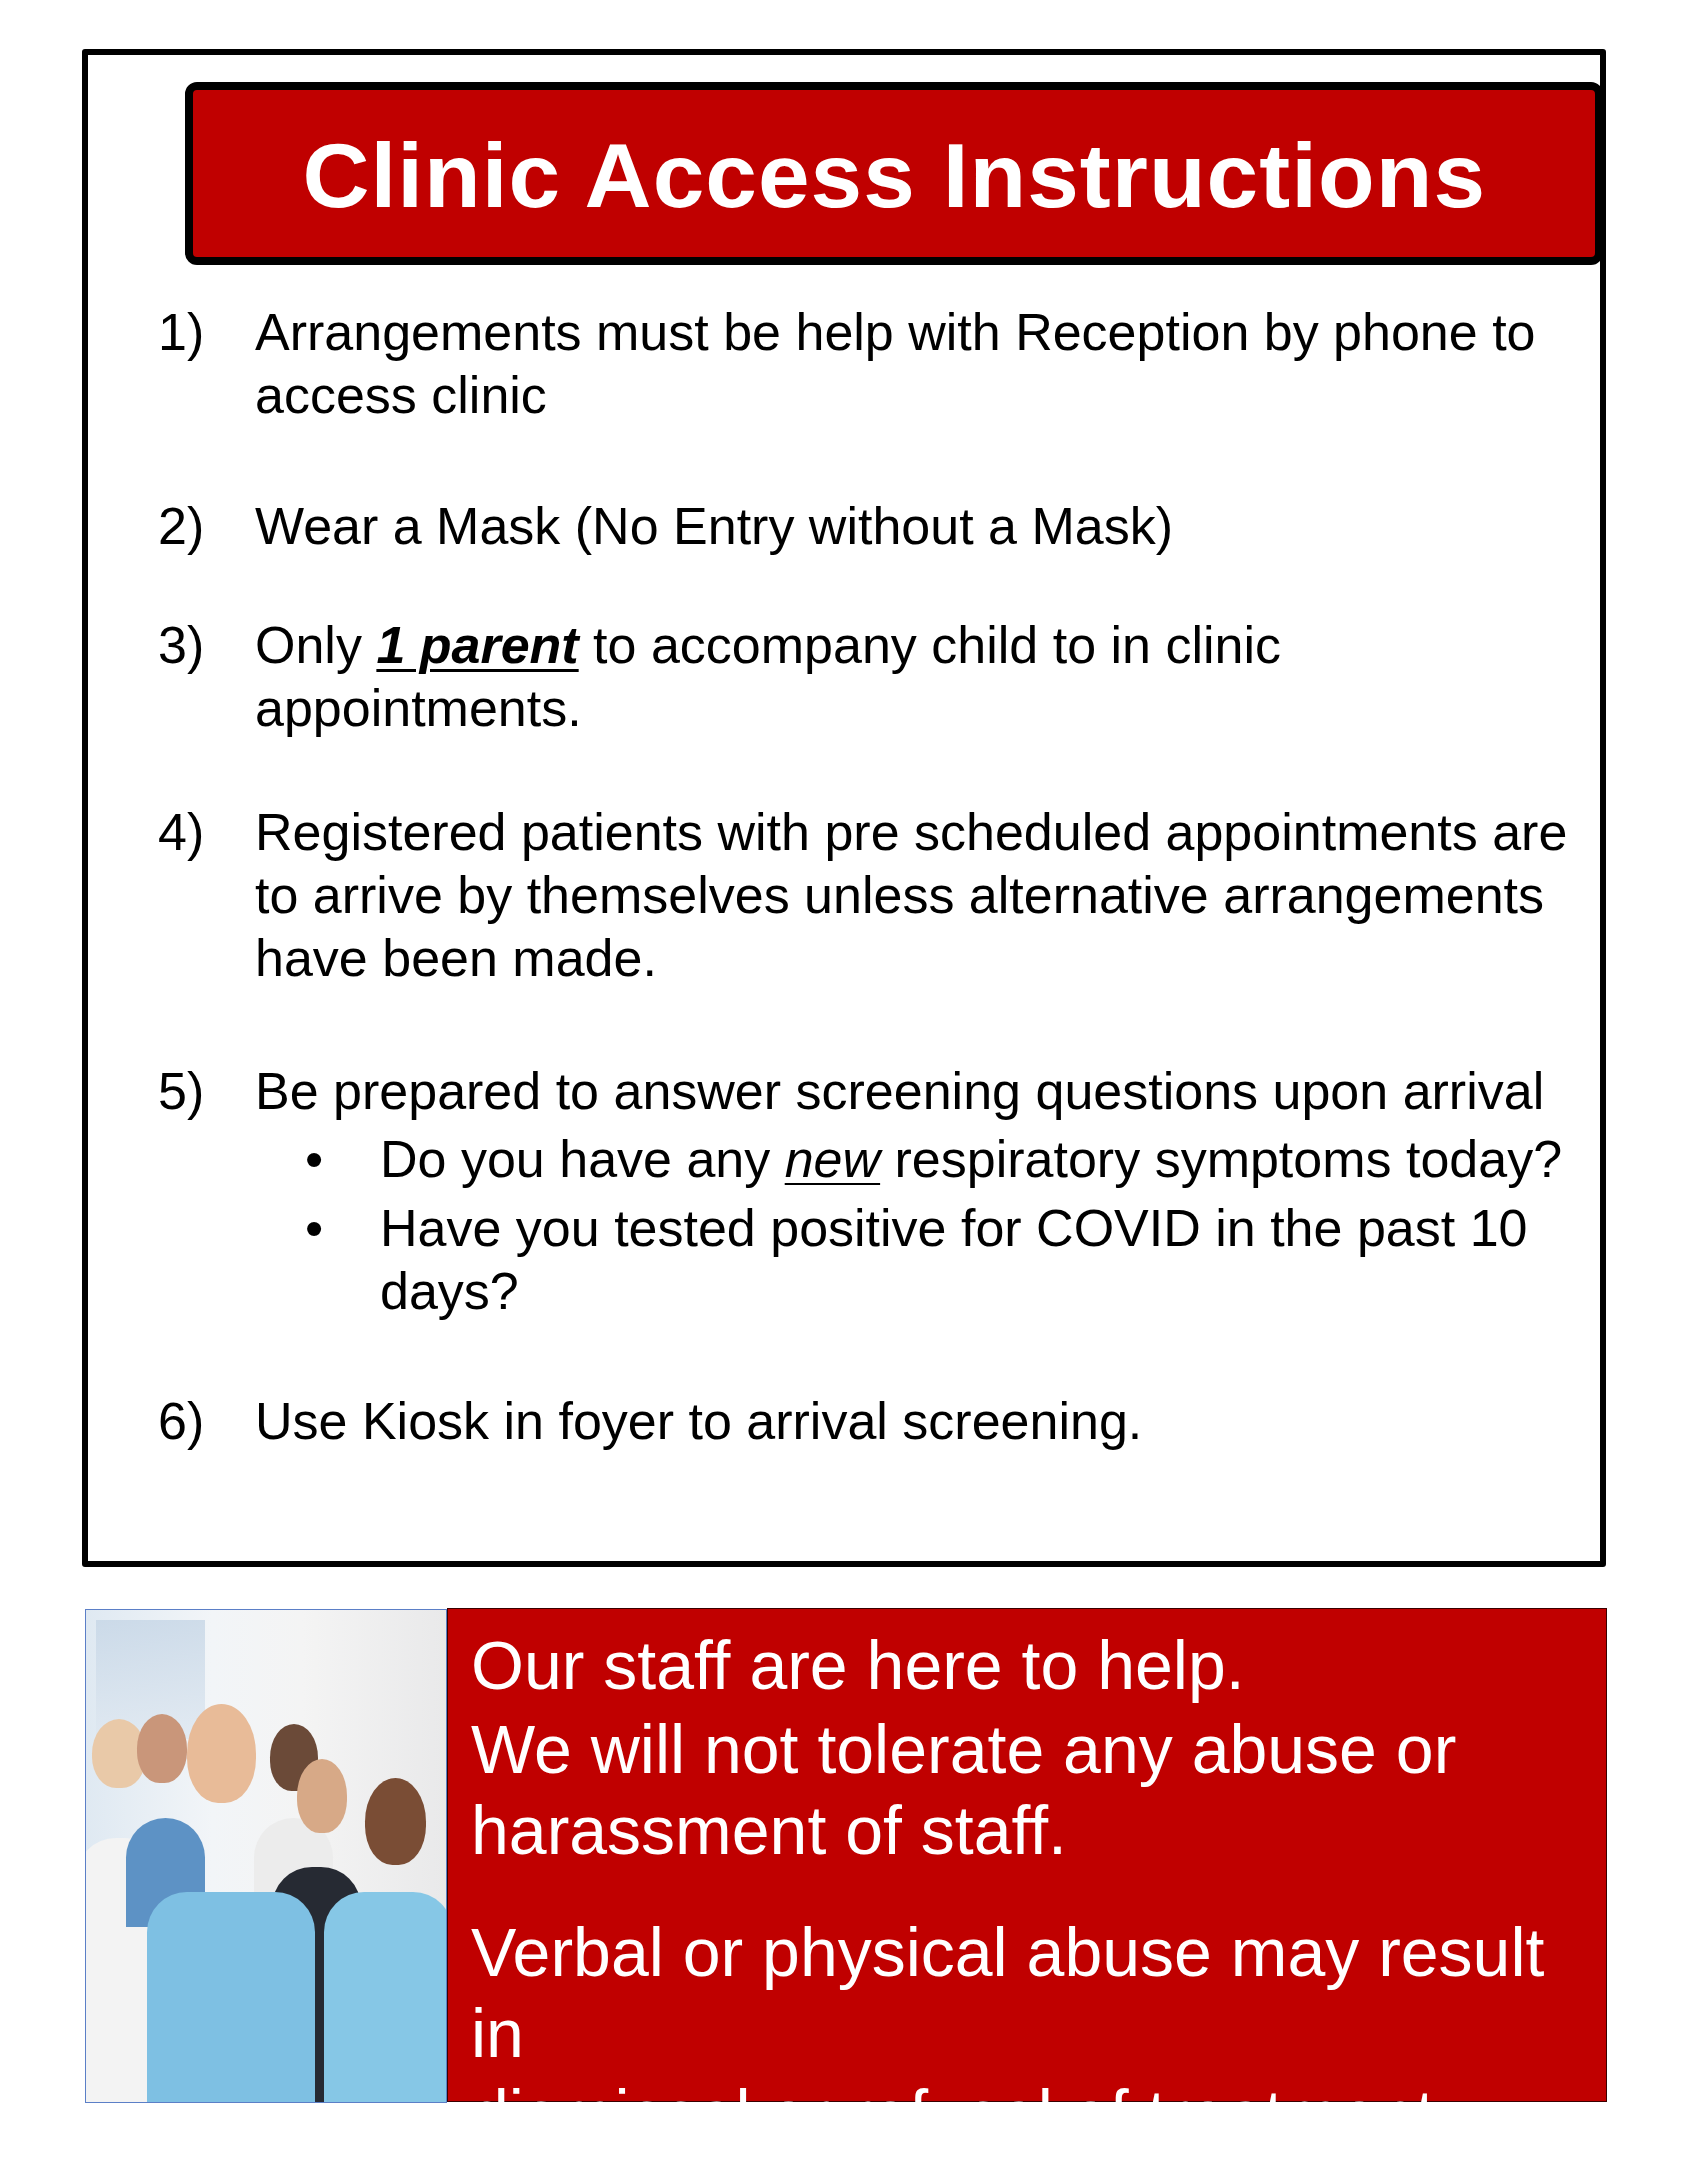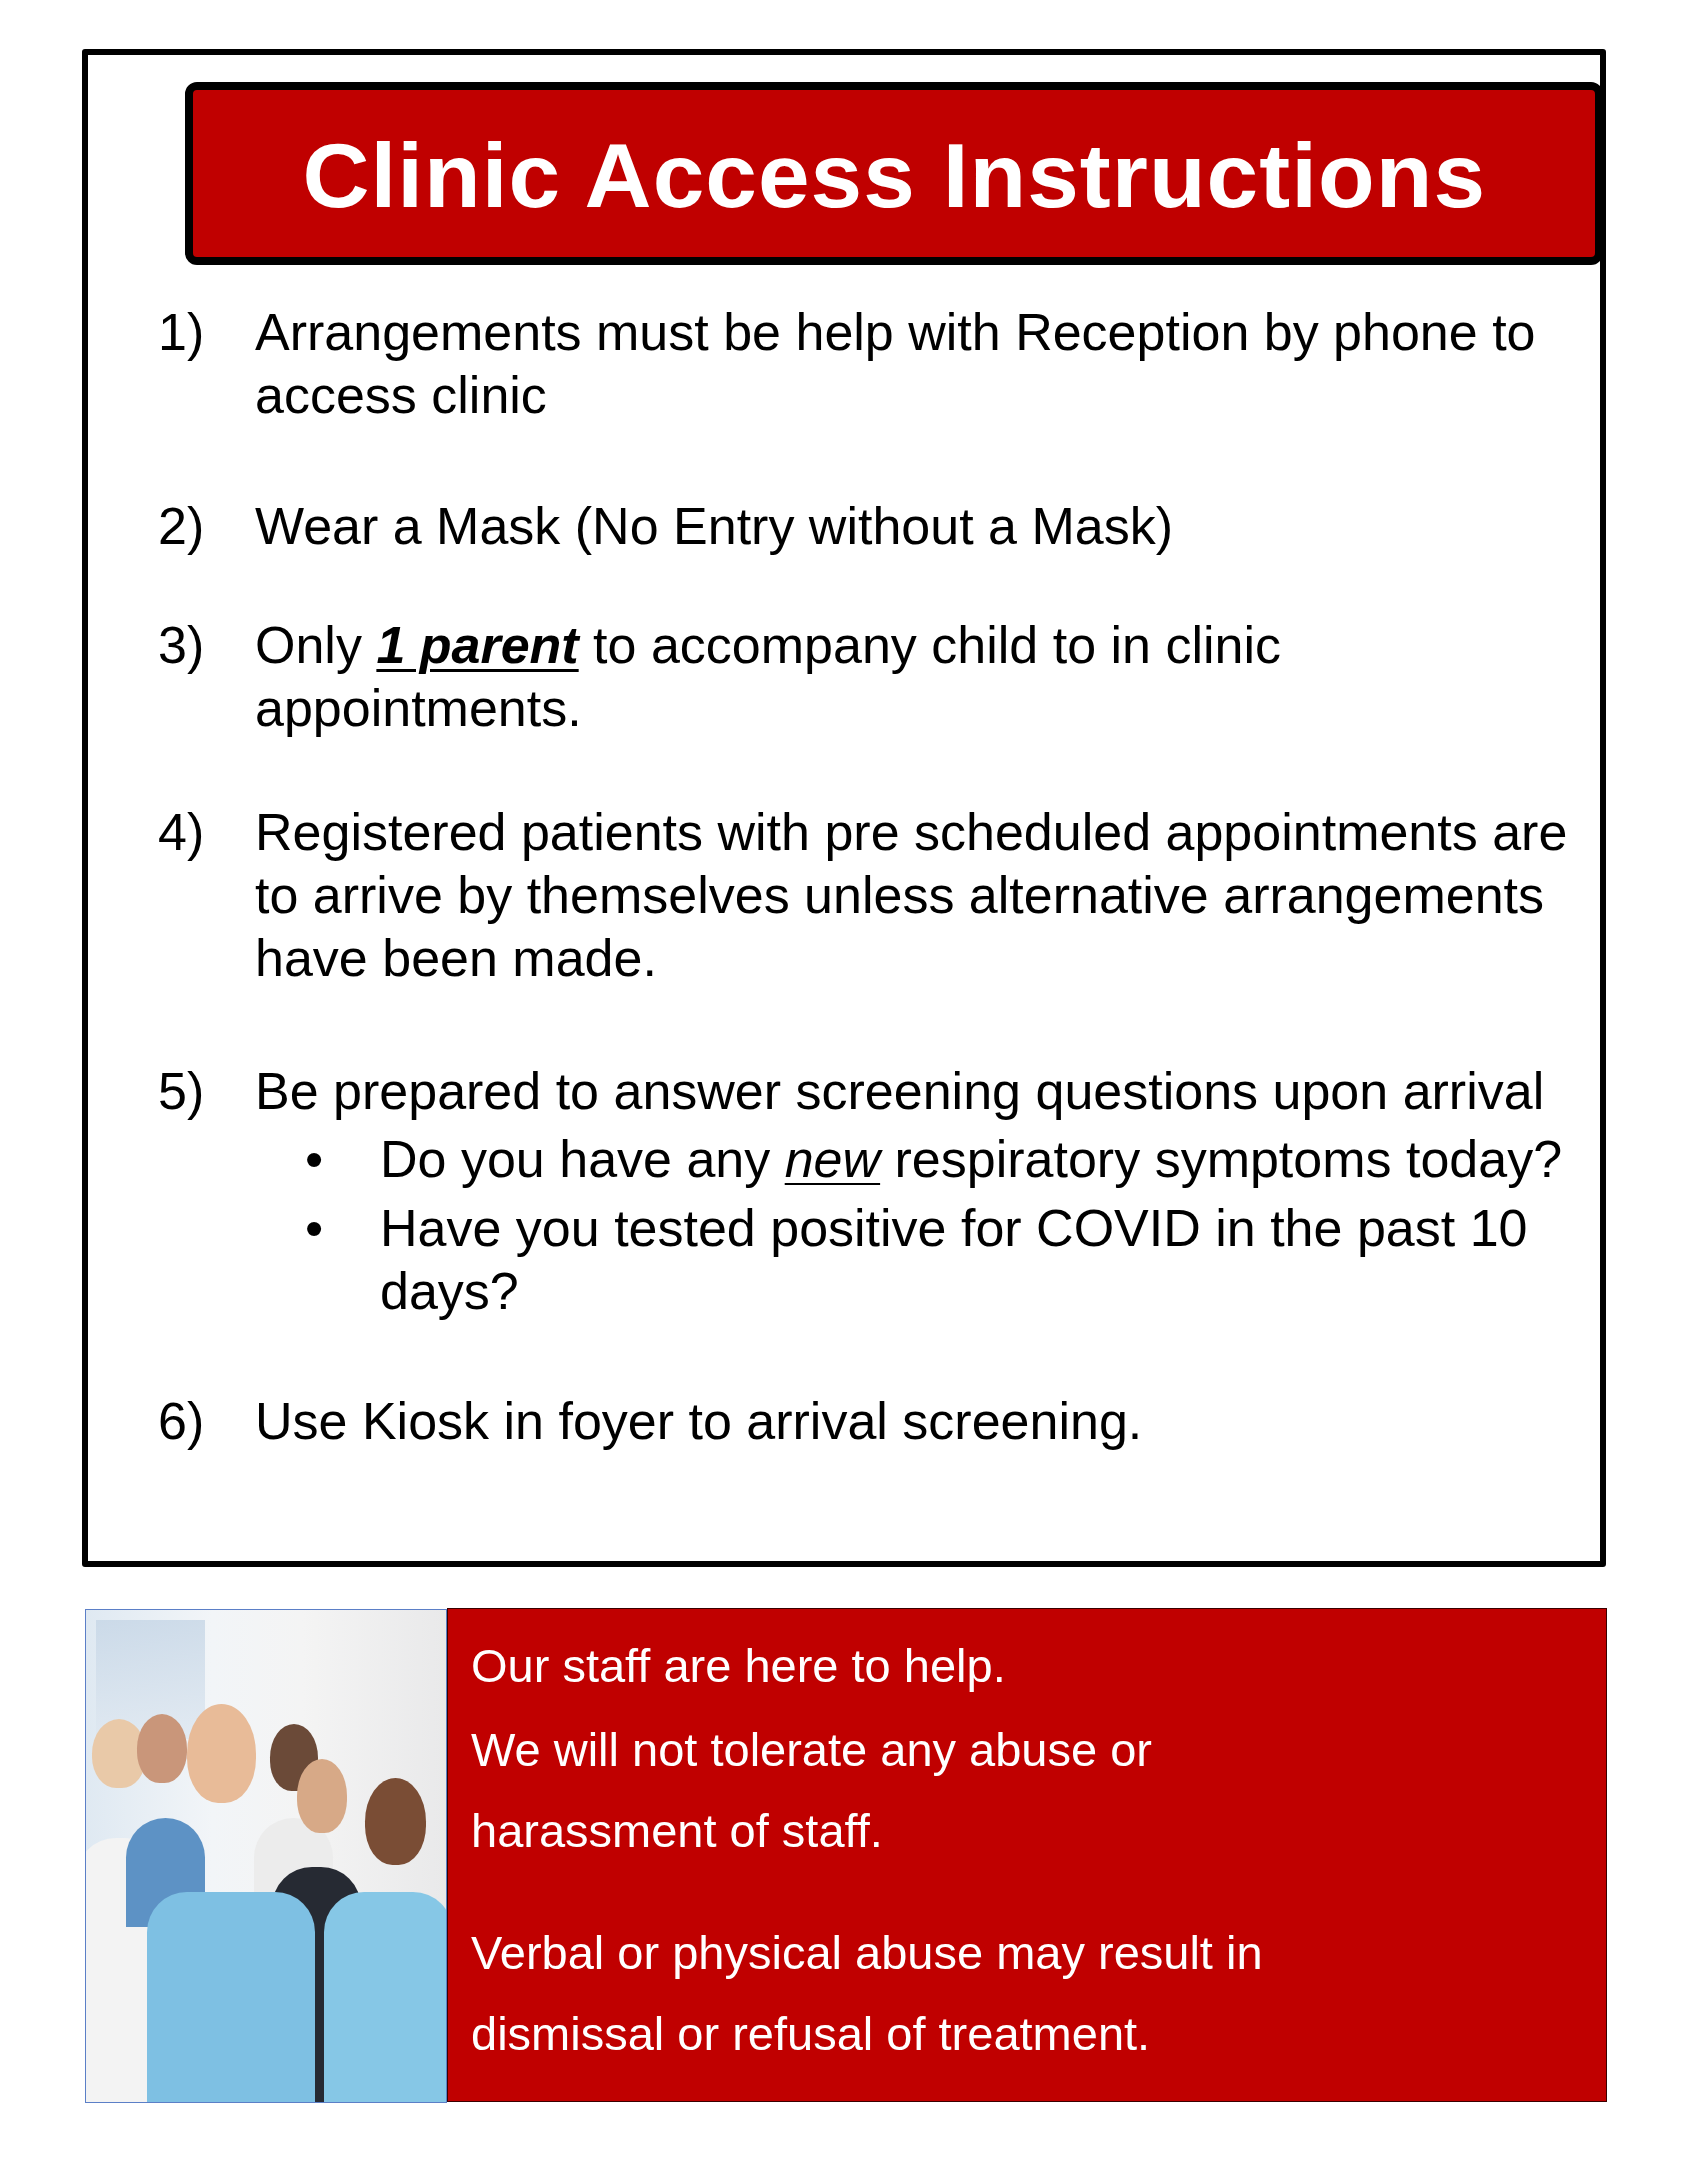--- a/index.html
+++ b/index.html
@@ -23,21 +23,21 @@
   .bullet-text { position: absolute; left: 352px; top: 0; width: 1228px; white-space: pre-line; margin-left: 28px; }
   .photo { position: absolute; left: 85px; top: 1609px; width: 360px; height: 492px;
            border: 1px solid #5b7fc7; overflow: hidden;
            background: linear-gradient(90deg, #dfe9f2 0%, #f2f5f8 35%, #f4f4f4 60%, #e9e9ea 100%); }
   .photo .blur-window { position: absolute; left: 10px; top: 10px; width: 109px; height: 119px;
            background: linear-gradient(180deg, #c6d6e6, #dfe8f1); opacity: .8; }
   .fig { position: absolute; border-radius: 50% 50% 45% 45%; }
   .body-shape { position: absolute; border-radius: 40px 40px 0 0; }
   .message-panel { position: absolute; left: 447px; top: 1608px; width: 1158px; height: 492px;
            background: #C00000; border: 1px solid #3a0000; }
-  .msg { position: absolute; left: 23px; color: #fff; font-size: 47px; line-height: 81px;
+  .msg { position: absolute; left: 23px; color: #fff; font-size: 68px; line-height: 81px;
          white-space: pre-line; width: 1129px; }
 </style>
 </head>
 <body>
 
 <div class="outer-box"></div>
 
 <div class="title-box">
   <span class="title-text">Clinic Access Instructions</span>
 </div>

